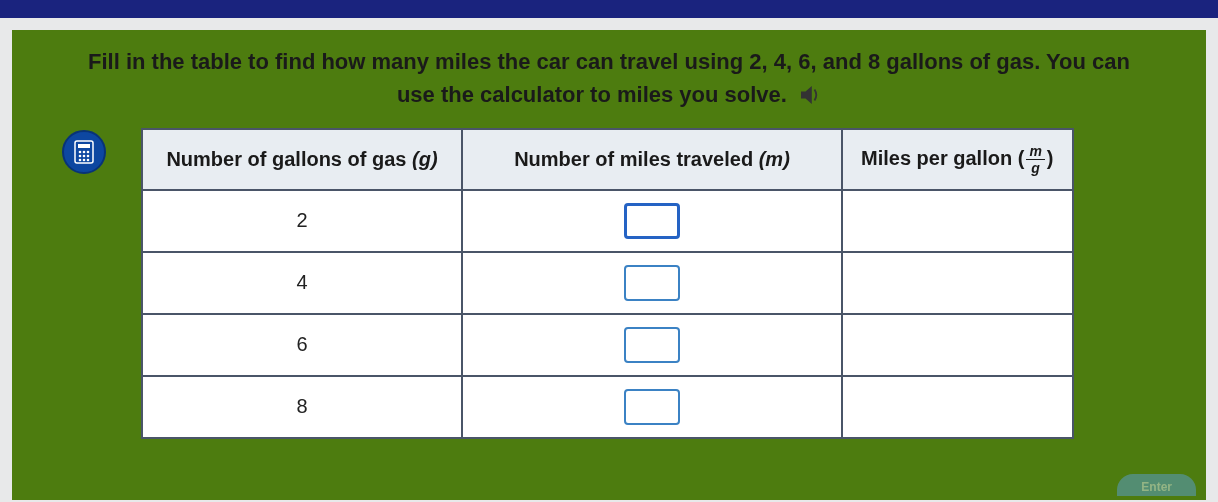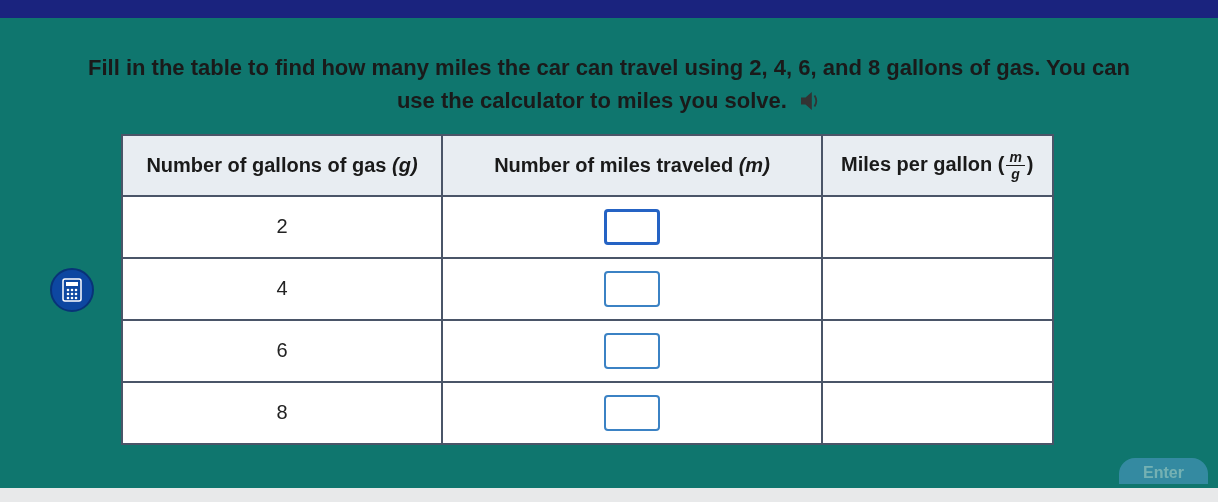--- a/index.html
+++ b/index.html
@@ -9,43 +9,43 @@
       width: 1218px;
       height: 502px;
       overflow: hidden;
     }
     .top-bar {
       background: linear-gradient(#1a237e, #1a237e);
       height: 18px;
       width: 100%;
     }
     .content {
-      background: #0f766e;
-      margin: 0;
-      padding: 33px 20px 20px 20px;
+      background: #4d7c0f;
+      margin: 12px;
+      padding: 15px 20px 20px 20px;
       min-height: 470px;
       position: relative;
     }
     .instruction {
       font-size: 22px;
       font-weight: bold;
       color: #1a1a1a;
       text-align: center;
       line-height: 1.5;
       padding: 0 10px 15px 10px;
     }
     .audio-icon {
       display: inline-block;
       vertical-align: middle;
       margin-left: 6px;
     }
     .main-row {
       display: flex;
-      align-items: center;
-      gap: 27px;
+      align-items: flex-start;
+      gap: 35px;
       padding-left: 30px;
     }
     .calc-button {
       width: 44px;
       height: 44px;
       border-radius: 50%;
       background: #0d47a1;
       border: 2px solid #083378;
       display: flex;
       align-items: center;
@@ -109,21 +109,21 @@
       border: 3px solid #2563c4;
     }
     .enter-btn {
       position: absolute;
       right: 10px;
       bottom: 4px;
       background: #5a9fd4;
       color: #d8ecf8;
       border-radius: 16px 16px 0 0;
       padding: 6px 24px 2px 24px;
-      font-size: 16px;
+      font-size: 12px;
       font-weight: bold;
       opacity: 0.5;
     }
   </style>
 </head>
 <body>
 
 <div class="top-bar"></div>
 
 <div class="content">

